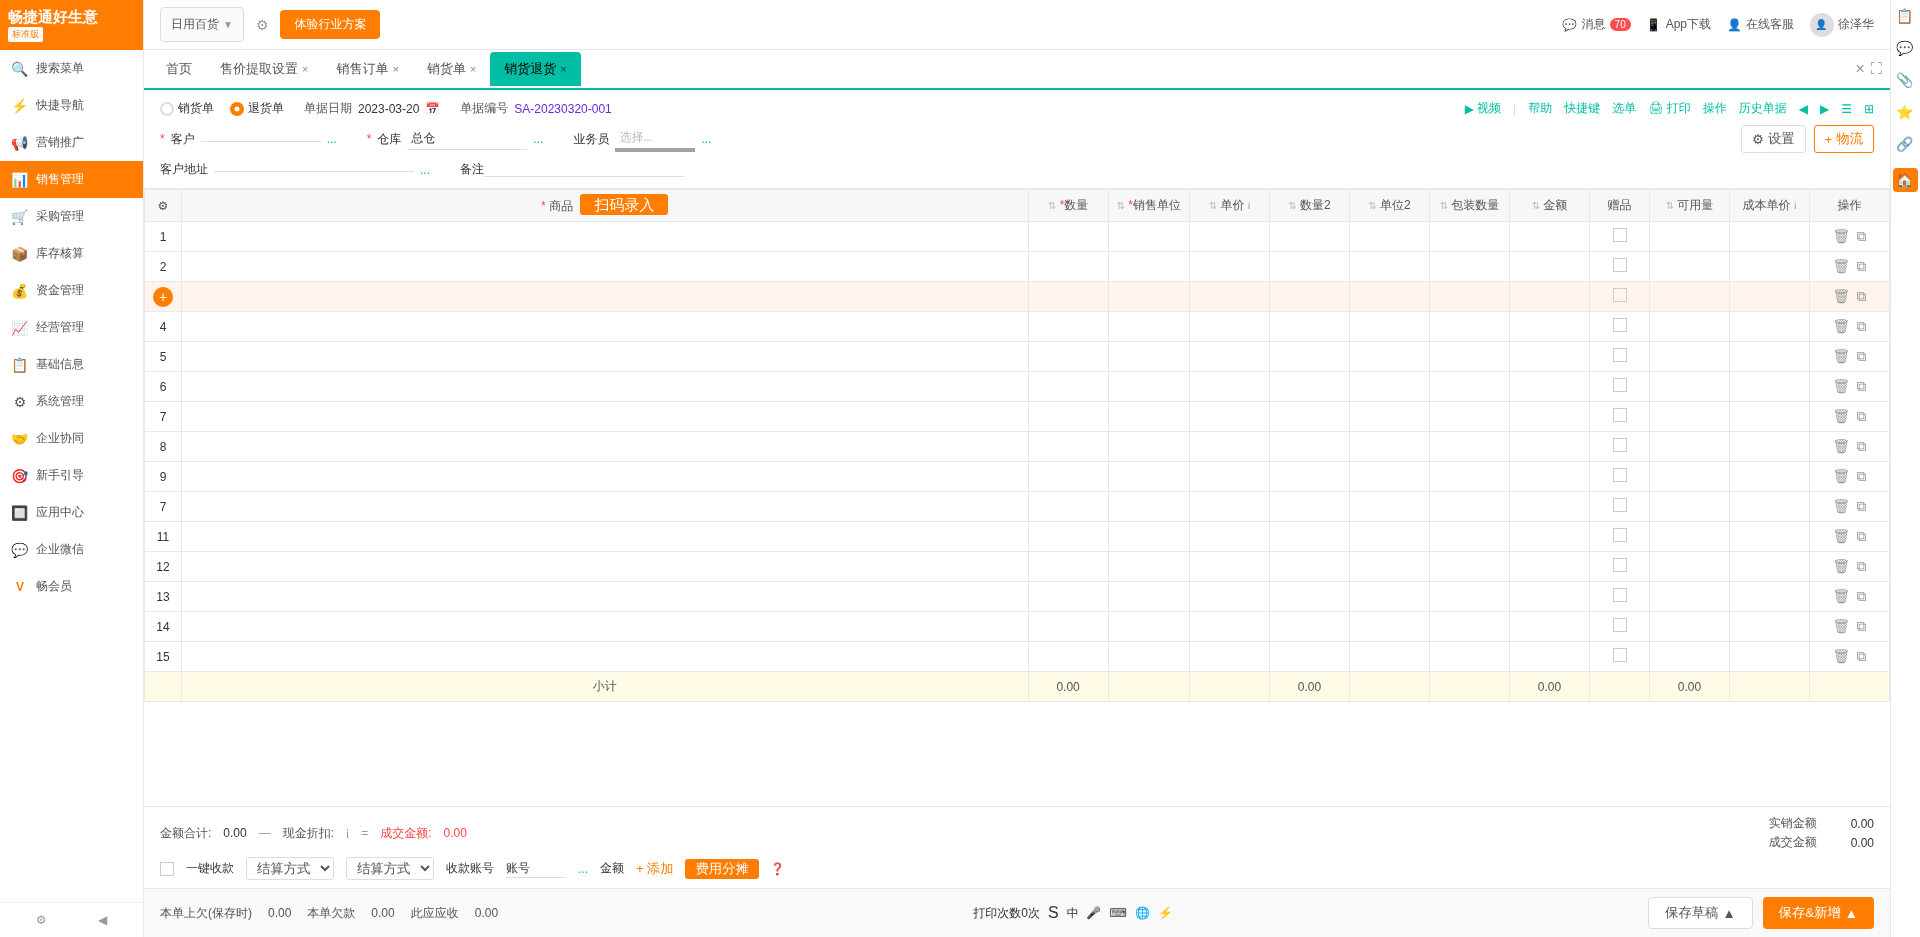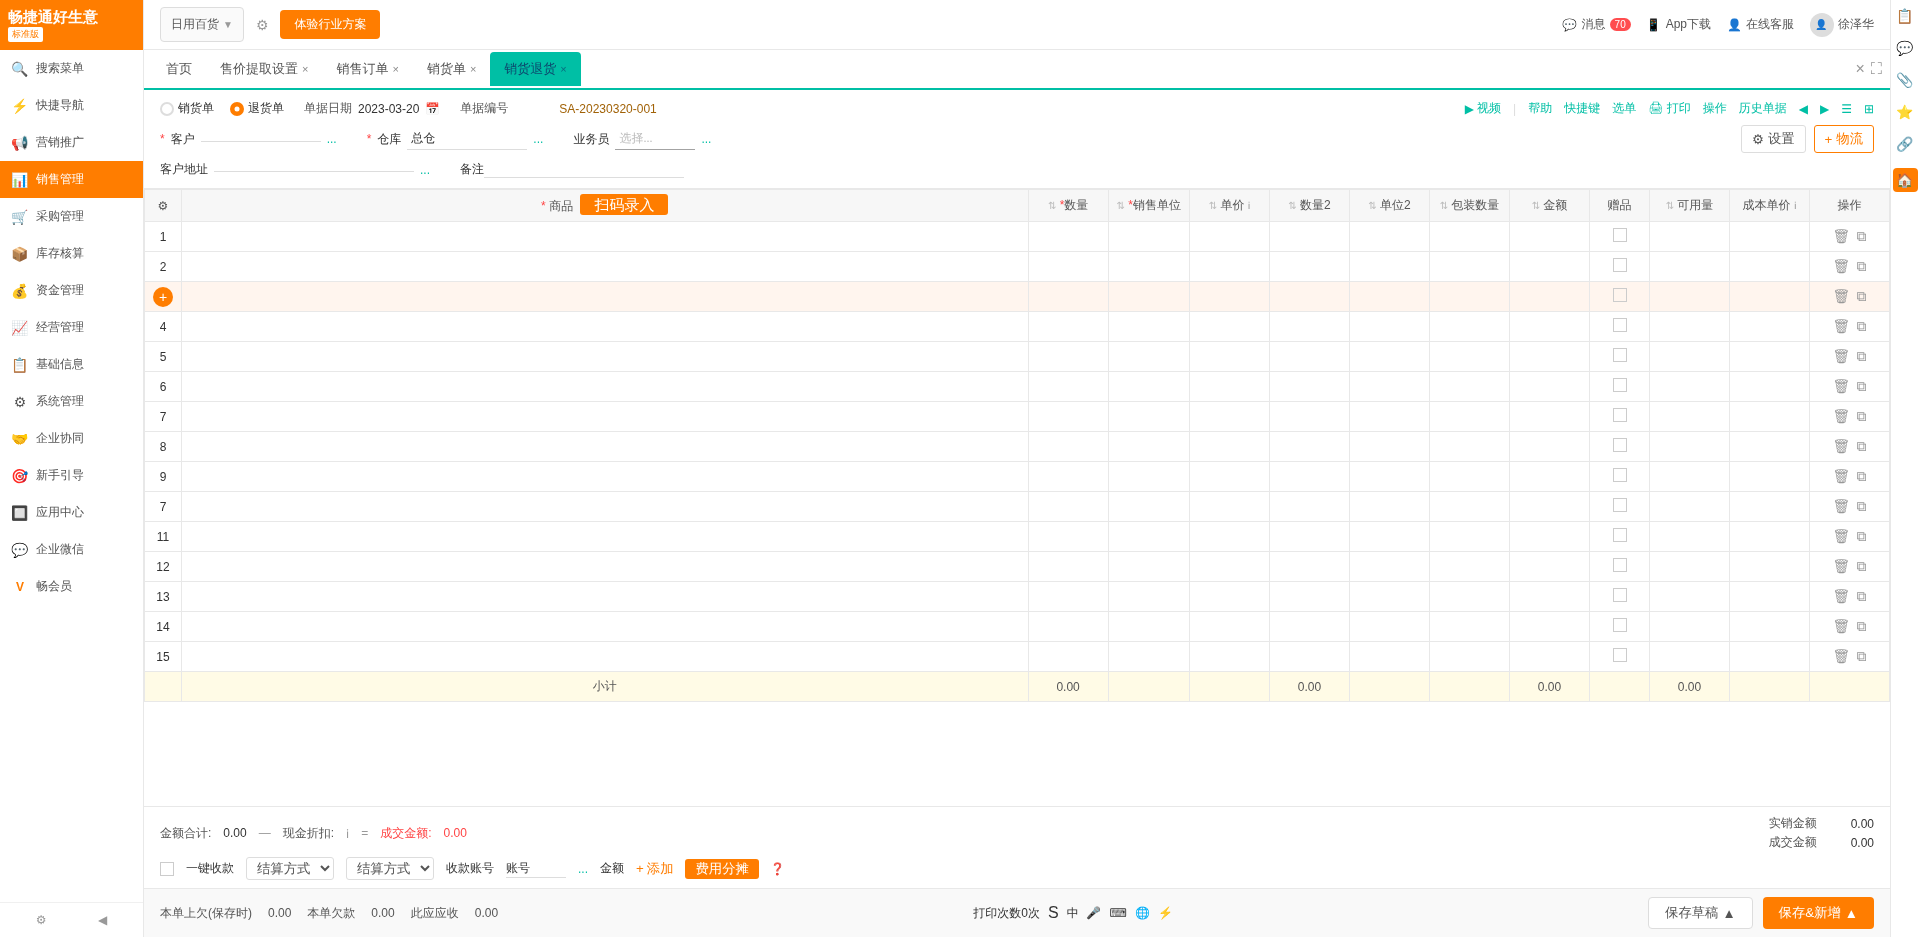--- a/index.html
+++ b/index.html
@@ -25,21 +25,21 @@
     .topbar-btn-trial { background: #ff7d00; color: #fff; border: none; padding: 6px 14px; border-radius: 4px; cursor: pointer; font-size: 12px; }
     .topbar-right { margin-left: auto; display: flex; align-items: center; gap: 16px; color: #555; }
     .topbar-icon-item { display: flex; align-items: center; gap: 4px; cursor: pointer; }
     .topbar-badge { background: #ff4d4f; color: #fff; border-radius: 10px; padding: 1px 5px; font-size: 10px; }
     .topbar-user { display: flex; align-items: center; gap: 4px; cursor: pointer; }
     .topbar-avatar { width: 24px; height: 24px; border-radius: 50%; background: #ddd; display: flex; align-items: center; justify-content: center; font-size: 10px; }
 
     
     .tabbar { height: 40px; background: #fff; display: flex; align-items: center; border-bottom: 2px solid #00bfa5; padding: 0 8px; }
     .tab { display: flex; align-items: center; gap: 4px; padding: 8px 14px; cursor: pointer; color: #555; font-size: 13px; border-radius: 4px 4px 0 0; }
-    .tab.active { background: #00bfa5; color: #0c4a6e; }
+    .tab.active { background: #00bfa5; color: #000000; }
     .tab-close { font-size: 11px; color: inherit; opacity: 0.7; }
     .tabbar-right { margin-left: auto; display: flex; gap: 6px; }
     .tabbar-action-btn { background: none; border: none; cursor: pointer; color: #999; font-size: 16px; }
 
     
     .content { flex: 1; display: flex; flex-direction: column; overflow: hidden; background: #f5f5f5; }
 
     
     .form-header { background: #fff; padding: 10px 16px; border-bottom: 1px solid #e8e8e8; display: flex; flex-direction: column; gap: 8px; }
     .form-header-row1 { display: flex; align-items: center; gap: 20px; }
@@ -47,33 +47,33 @@
     .radio-item { display: flex; align-items: center; gap: 4px; cursor: pointer; }
     .radio-dot { width: 14px; height: 14px; border-radius: 50%; border: 2px solid #ddd; display: inline-block; }
     .radio-dot.checked { border-color: #ff7d00; background: #ff7d00; position: relative; }
     .radio-dot.checked::after { content: ''; width: 5px; height: 5px; background: #fff; border-radius: 50%; position: absolute; top: 50%; left: 50%; transform: translate(-50%, -50%); }
     .form-date-field { display: flex; align-items: center; gap: 6px; }
     .form-date-label { color: #555; }
     .form-date-value { color: #333; font-weight: 500; }
     .form-date-icon { color: #999; cursor: pointer; }
     .form-id-field { display: flex; align-items: center; gap: 6px; }
     .form-id-label { color: #555; }
-    .form-id-value { color: #a16207; font-weight: 500; margin-left: 45px; }
+    .form-id-value { color: #6d28d9; font-weight: 500; }
     .form-header-actions { margin-left: auto; display: flex; gap: 12px; align-items: center; color: #00bfa5; font-size: 12px; }
     .form-header-row2 { display: flex; align-items: center; gap: 30px; }
     .form-field { display: flex; align-items: center; gap: 6px; }
     .form-field-label { color: #f44; font-size: 12px; }
     .form-field-input { min-width: 120px; border-bottom: 1px solid #ddd; padding: 2px 4px; color: #333; }
     .form-field-dots { color: #00bfa5; cursor: pointer; }
     .form-header-side { margin-left: auto; display: flex; gap: 8px; }
     .btn-settings { border: 1px solid #ddd; background: #fff; padding: 4px 10px; border-radius: 3px; cursor: pointer; color: #555; display: flex; align-items: center; gap: 4px; }
     .btn-logistics { border: 1px solid #ff7d00; background: #fff; padding: 4px 10px; border-radius: 3px; cursor: pointer; color: #ff7d00; display: flex; align-items: center; gap: 4px; }
     .form-header-row3 { display: flex; align-items: center; gap: 30px; }
     .form-addr-field { display: flex; align-items: center; gap: 6px; }
-    .form-notes-field { display: flex; align-items: flex-end; }
+    .form-notes-field { display: flex; align-items: center; }
 
     
     .table-container { flex: 1; overflow: auto; background: #fff; margin: 0; }
     .data-table { width: 100%; border-collapse: collapse; }
     .data-table th { background: #f7f7f7; border: 1px solid #e8e8e8; padding: 6px 8px; text-align: center; font-weight: normal; color: #555; white-space: nowrap; font-size: 12px; }
     .data-table td { border: 1px solid #e8e8e8; padding: 4px 8px; text-align: center; font-size: 12px; height: 30px; }
     .data-table tr.active-row td { background: #fff5ee; }
     .col-settings { width: 36px; }
     .col-product { min-width: 160px; }
     .col-scan { background: #ff7d00; color: #fff; padding: 2px 14px; border-radius: 3px; font-size: 15px; margin-left: 4px; cursor: pointer; }
@@ -318,21 +318,21 @@
           <span class="form-field-dots">...</span>
         </div>
         <div class="form-field">
           <span class="form-field-label" style="color:#f44;">*</span>
           <span>仓库</span>
           <span class="form-field-input">总仓</span>
           <span class="form-field-dots">...</span>
         </div>
         <div class="form-field">
           <span>业务员</span>
-          <span class="form-field-input" style="display:inline-block;min-width:80px;border-bottom:1px solid #a3a3a3;color:#bbb;font-family:Liberation Serif, serif;">选择...</span>
+          <span class="form-field-input" style="display:inline-block;min-width:80px;border-bottom:4px solid #a3a3a3;color:#bbb;font-family:Liberation Serif, serif;">选择...</span>
           <span class="form-field-dots">...</span>
         </div>
         <div class="form-header-side">
           <button class="btn-settings">
             <span>⚙</span>
             <span>设置</span>
           </button>
           <button class="btn-logistics">
             <span>+</span>
             <span>物流</span>

